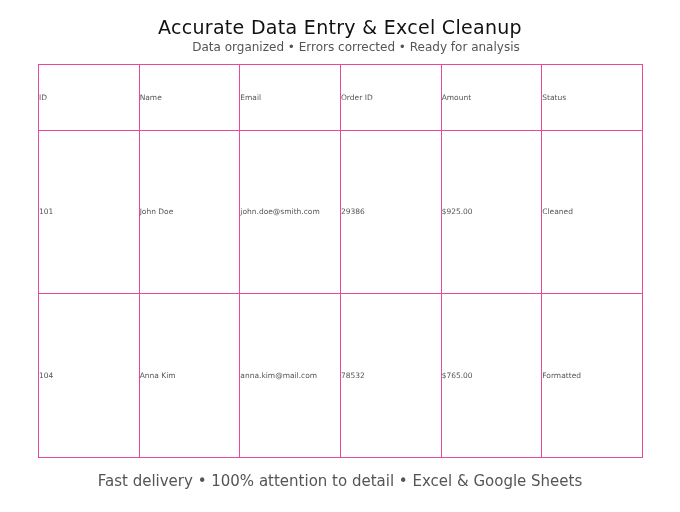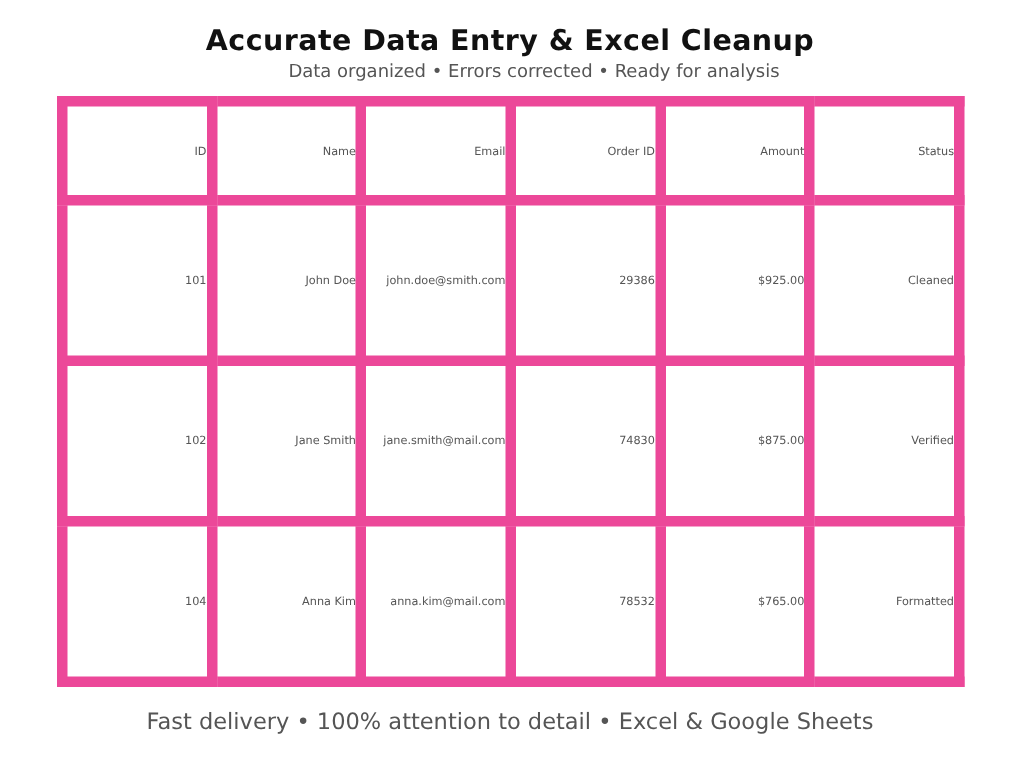--- a/index.html
+++ b/index.html
@@ -1,20 +1,20 @@
 <!DOCTYPE html>
 <html><head>
 <meta charset="utf-8">
 <style>
   html, body { margin:0; padding:0; background:#ffffff; }
   body { width:680px; height:512px; position:relative; overflow:hidden; font-family:"DejaVu Sans", sans-serif; }
-  .title { position:absolute; top:16px; left:0; width:680px; text-align:center; font-size:19px; font-weight:bold; color:#111111; letter-spacing:0.3px; }
+  .title { position:absolute; top:16px; left:0; width:680px; text-align:center; font-size:19px; font-weight:normal; color:#111111; letter-spacing:0.3px; }
   .subtitle { position:absolute; top:40px; left:16px; width:680px; text-align:center; font-size:12px; color:#555555; }
   table { position:absolute; top:64px; left:38px; width:605px; height:394px; border-collapse:collapse; table-layout:fixed; }
-  td, th { border:7px solid #ec4899; text-align:right; vertical-align:middle; font-size:7.5px; color:#555555; font-weight:normal; padding:0; }
+  td, th { border:1px solid #ec4899; text-align:left; vertical-align:middle; font-size:7.5px; color:#555555; font-weight:normal; padding:0; }
   tr { height:65.6px; }
   .footer { position:absolute; top:472px; left:0; width:680px; text-align:center; font-size:15px; color:#555555; }
 </style>
 </head>
 <body>
 
 <div class="title">Accurate Data Entry &amp; Excel Cleanup</div>
 <div class="subtitle">Data organized • Errors corrected • Ready for analysis</div>
 
 <table>
@@ -31,28 +31,20 @@
   <tbody>
     <tr>
       <td>101</td>
       <td>John Doe</td>
       <td>john.doe@smith.com</td>
       <td>29386</td>
       <td>$925.00</td>
       <td>Cleaned</td>
     </tr>
     <tr>
-      <td>102</td>
-      <td>Jane Smith</td>
-      <td>jane.smith@mail.com</td>
-      <td>74830</td>
-      <td>$875.00</td>
-      <td>Verified</td>
-    </tr>
-    <tr>
       <td>104</td>
       <td>Anna Kim</td>
       <td>anna.kim@mail.com</td>
       <td>78532</td>
       <td>$765.00</td>
       <td>Formatted</td>
     </tr>
   </tbody>
 </table>
 

